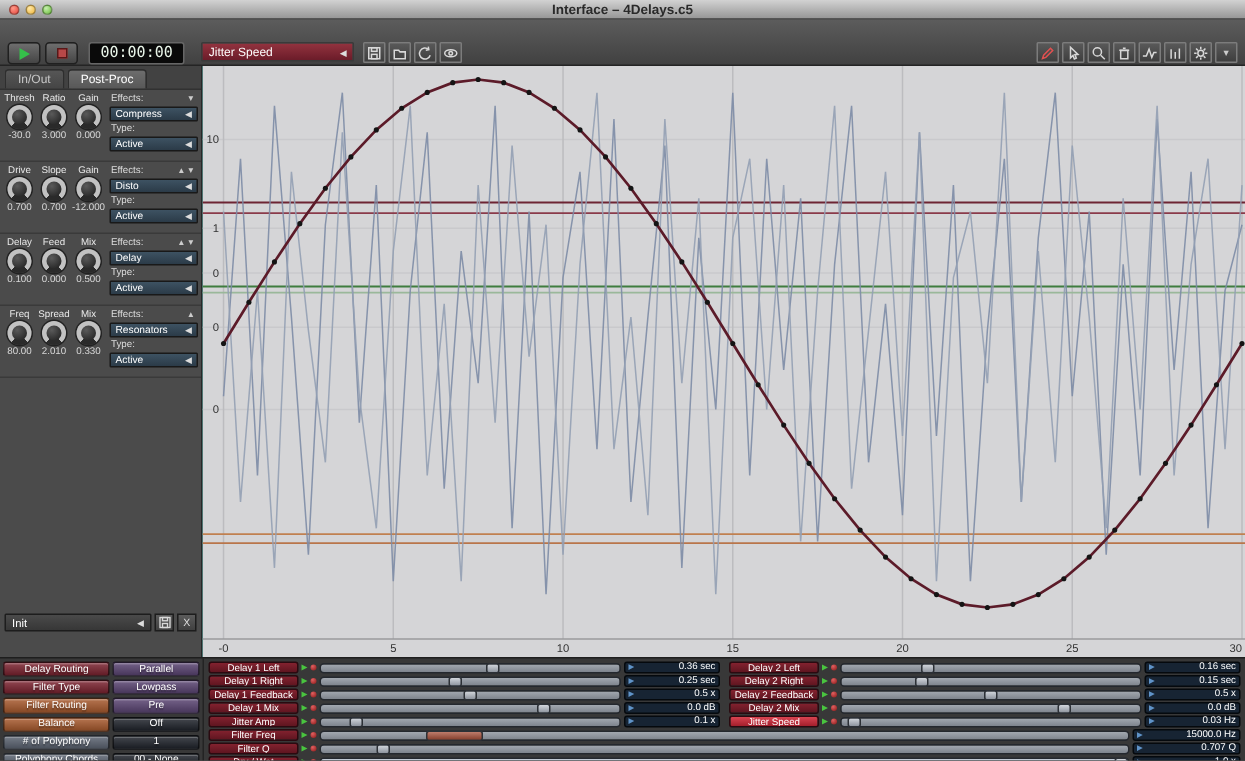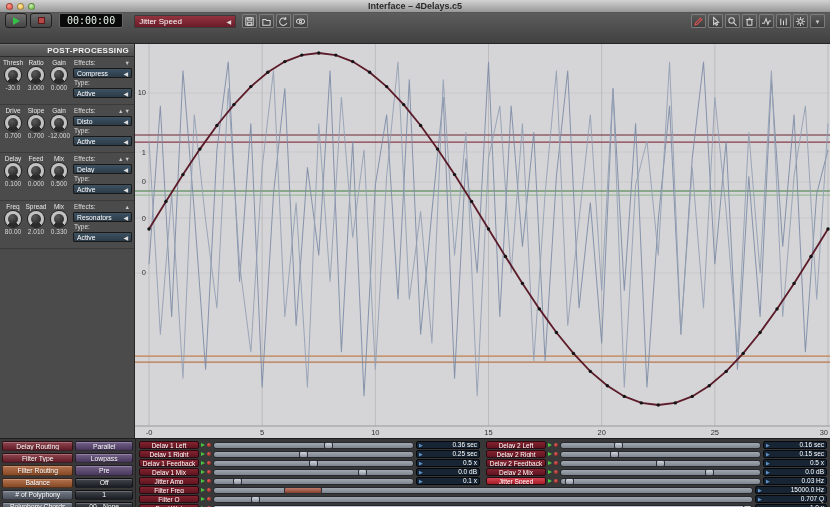--- a/index.html
+++ b/index.html
@@ -9,21 +9,21 @@
   
   .titlebar{flex:0 0 13px;height:13px;background:linear-gradient(#d2d2d2,#989898);border-bottom:1px solid #555;display:flex;align-items:center;position:relative}
   .traffic{position:absolute;left:6px;top:3px;display:flex;gap:4px}
   .tl{width:7px;height:7px;border-radius:50%;border:1px solid rgba(0,0,0,.35)}
   .tl.red{background:radial-gradient(circle at 35% 30%,#ff9a8a,#e8493f)}
   .tl.yellow{background:radial-gradient(circle at 35% 30%,#ffe9a8,#f0b63c)}
   .tl.green{background:radial-gradient(circle at 35% 30%,#c8f0b0,#6cbf3c)}
   .title{flex:1;text-align:center;font-size:9px;font-weight:bold;color:#2a2a2a}
 
   
-  .toolbar{flex:0 0 26px;height:26px;background:linear-gradient(#5c5c5c,#414141);border-bottom:1px solid #242424;display:flex;align-items:flex-end;padding:15px 5px;gap:3px}
+  .toolbar{flex:0 0 26px;height:26px;background:linear-gradient(#5c5c5c,#414141);border-bottom:1px solid #242424;display:flex;align-items:flex-start;padding:15px 5px;gap:3px}
   .tbtn{width:22px;height:15px;background:linear-gradient(#6e6e6e,#454545);border:1px solid #202020;border-radius:3px;display:flex;align-items:center;justify-content:center;padding:0}
   .play-glyph{width:0;height:0;border-left:7px solid #35c04a;border-top:4.5px solid transparent;border-bottom:4.5px solid transparent}
   .stop-glyph{width:7px;height:7px;background:#b84848;border:1px solid #581818}
   .timer{background:#0a0a0a;color:#e8f4e8;font-family:"DejaVu Sans Mono",monospace;font-size:10px;padding:1px 7px;border:1px solid #666;border-radius:2px;margin:0 8px 0 4px}
   .param-select{width:102px;height:13px;background:linear-gradient(#93333f,#6b1c29);border:1px solid #3a3a3a;border-radius:1px;color:#fff;font-size:8px;display:flex;align-items:center;justify-content:space-between;padding:0 4px}
   .sel-arrow{font-size:6px;color:#ddd}
   .file-icons,.right-icons{display:flex;gap:2px}
   .file-icons{margin-left:3px}
   .right-icons{margin-left:auto}
   .icon-btn{width:15px;height:14px;border:1px solid #7c7c7c;background:linear-gradient(#595959,#3e3e3e);border-radius:1px;display:flex;align-items:center;justify-content:center}
@@ -195,21 +195,24 @@
           </svg>
         </div>
         <div class="icon-btn">
           <span class="caret-txt">▾</span>
         </div>
       </div>
   </div>
 
   <div class="content">
     <div class="sidebar">
-      <div class="section-header">POST-PROCESSING</div>
+      <div class="tabs">
+          <div class="tab">In/Out</div>
+          <div class="tab active">Post-Proc</div>
+        </div>
       <div>
           <div class="pp-row">
             <div class="knob-col">
               <div class="k-label">Thresh</div>
               <div class="knob"></div>
               <div class="k-value">-30.0</div>
             </div>
             <div class="knob-col">
               <div class="k-label">Ratio</div>
               <div class="knob"></div>
@@ -327,20 +330,36 @@
               </div>
               <div class="fx-type-label">Type:</div>
               <div class="select">
                 <span>Active</span>
                 <span class="sel-arrow">◀</span>
               </div>
             </div>
           </div>
         </div>
       <div class="sb-spacer"></div>
+      <div class="preset-row">
+        <div class="select preset-select">
+          <span>Init</span>
+          <span class="sel-arrow">◀</span>
+        </div>
+        <button class="mini-btn">
+            <svg viewBox="0 0 12 12" width="10" height="10">
+              <g fill="none" stroke="#d8d8d8" stroke-width="1.1">
+                <rect x="2" y="2" width="8" height="8"></rect>
+                <rect x="4" y="2" width="4" height="2.6"></rect>
+                <rect x="4" y="6.8" width="4" height="3.2"></rect>
+              </g>
+            </svg>
+          </button>
+        <button class="mini-btn">X</button>
+      </div>
       <div class="sb-tail"></div>
     </div>
     <div class="graph">
       <svg viewBox="0 0 694 394" preserveAspectRatio="none">
           <rect x="0" y="0" width="694" height="394" fill="#d5d5d7"></rect>
           <line x1="0" y1="48.952" x2="694" y2="48.952" stroke="#c9c9cc" stroke-width="1"></line>
           <line x1="0" y1="108.088" x2="694" y2="108.088" stroke="#c9c9cc" stroke-width="1"></line>
           <line x1="0" y1="138.00799999999998" x2="694" y2="138.00799999999998" stroke="#c9c9cc" stroke-width="1"></line>
           <line x1="0" y1="174.088" x2="694" y2="174.088" stroke="#c9c9cc" stroke-width="1"></line>
           <line x1="0" y1="229" x2="694" y2="229" stroke="#c9c9cc" stroke-width="1"></line>

